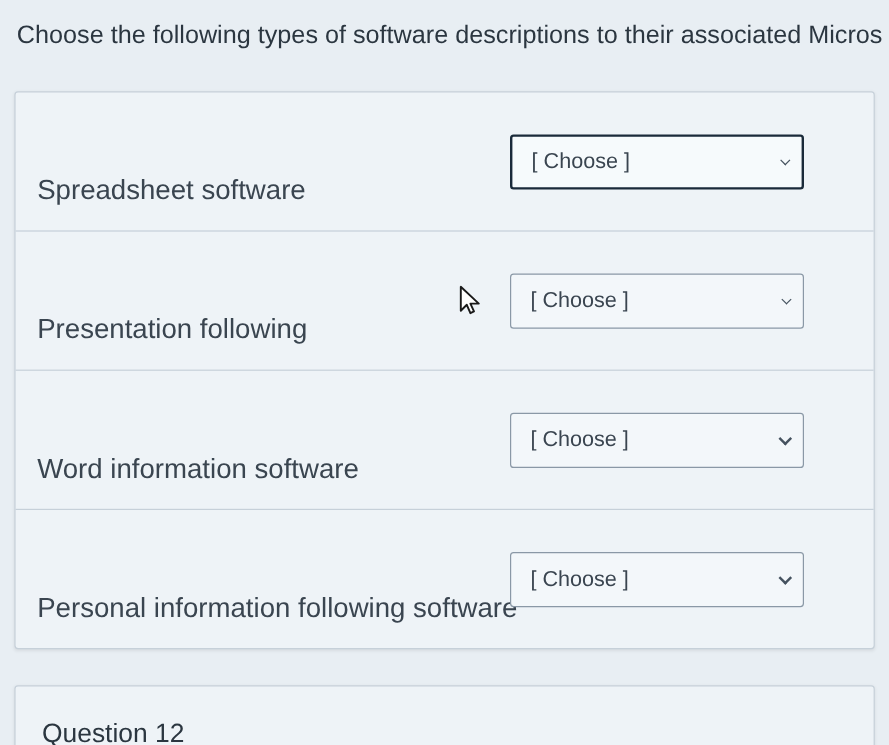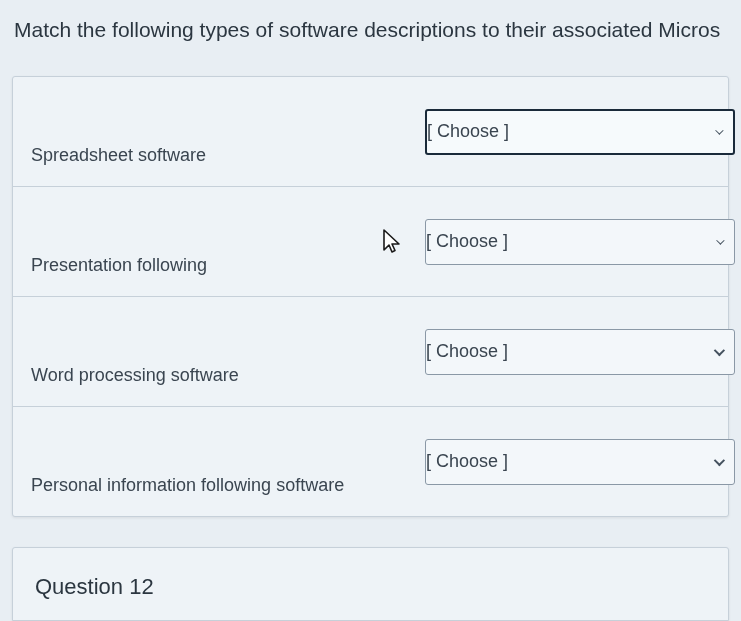--- a/index.html
+++ b/index.html
@@ -34,44 +34,44 @@
       display: flex;
       align-items: center;
       padding: 20px 18px;
       border-bottom: 1px solid #c6d0d9;
       gap: 14px;
     }
     .match-row:last-child {
       border-bottom: none;
     }
     .match-label {
-      font-size: 18px;
+      font-size: 23px;
       color: #3a4550;
       font-weight: 400;
       flex: 0 0 auto;
       min-width: 0;
       margin-top: 48px;
     }
     .cursor-cell {
       flex: 1 1 auto;
       display: flex;
       justify-content: flex-end;
       align-items: center;
       padding-right: 8px;
     }
     .dropdown {
-      width: 310px;
+      width: 245px;
       height: 46px;
       background: #f3f7fa;
       border: 1px solid #8a98a6;
       border-radius: 3px;
       display: flex;
       align-items: center;
       justify-content: space-between;
-      padding: 0 12px 0 0;
+      padding: 0 12px 0 16px;
       font-size: 18px;
       color: #3a4550;
       cursor: pointer;
       flex: 0 0 auto;
       gap: 44px;
     }
     .dropdown.focused {
       border: 2px solid #1a2a3a;
       background: #f6fafc;
     }
@@ -115,21 +115,21 @@
     .select-side {
       flex: 1 1 auto;
       display: flex;
       align-items: center;
       justify-content: flex-start;
     }
   </style>
 </head>
 <body>
 
-<div class="instruction">Match the following types of software descriptions to their associated Micros</div>
+<div class="instruction">Choose the following types of software descriptions to their associated Micros</div>
 
 <div class="question-card">
 
   <div class="match-row">
     <div class="label-side">
       <span class="match-label">Spreadsheet software</span>
     </div>
     <div class="select-side">
       <div class="dropdown focused">
         <span>[ Choose ]</span>
@@ -150,21 +150,21 @@
     <div class="select-side">
       <div class="dropdown">
         <span>[ Choose ]</span>
         <span class="chevron tiny"></span>
       </div>
     </div>
   </div>
 
   <div class="match-row">
     <div class="label-side">
-      <span class="match-label">Word processing software</span>
+      <span class="match-label">Word information software</span>
     </div>
     <div class="select-side">
       <div class="dropdown">
         <span>[ Choose ]</span>
         <span class="chevron"></span>
       </div>
     </div>
   </div>
 
   <div class="match-row">

